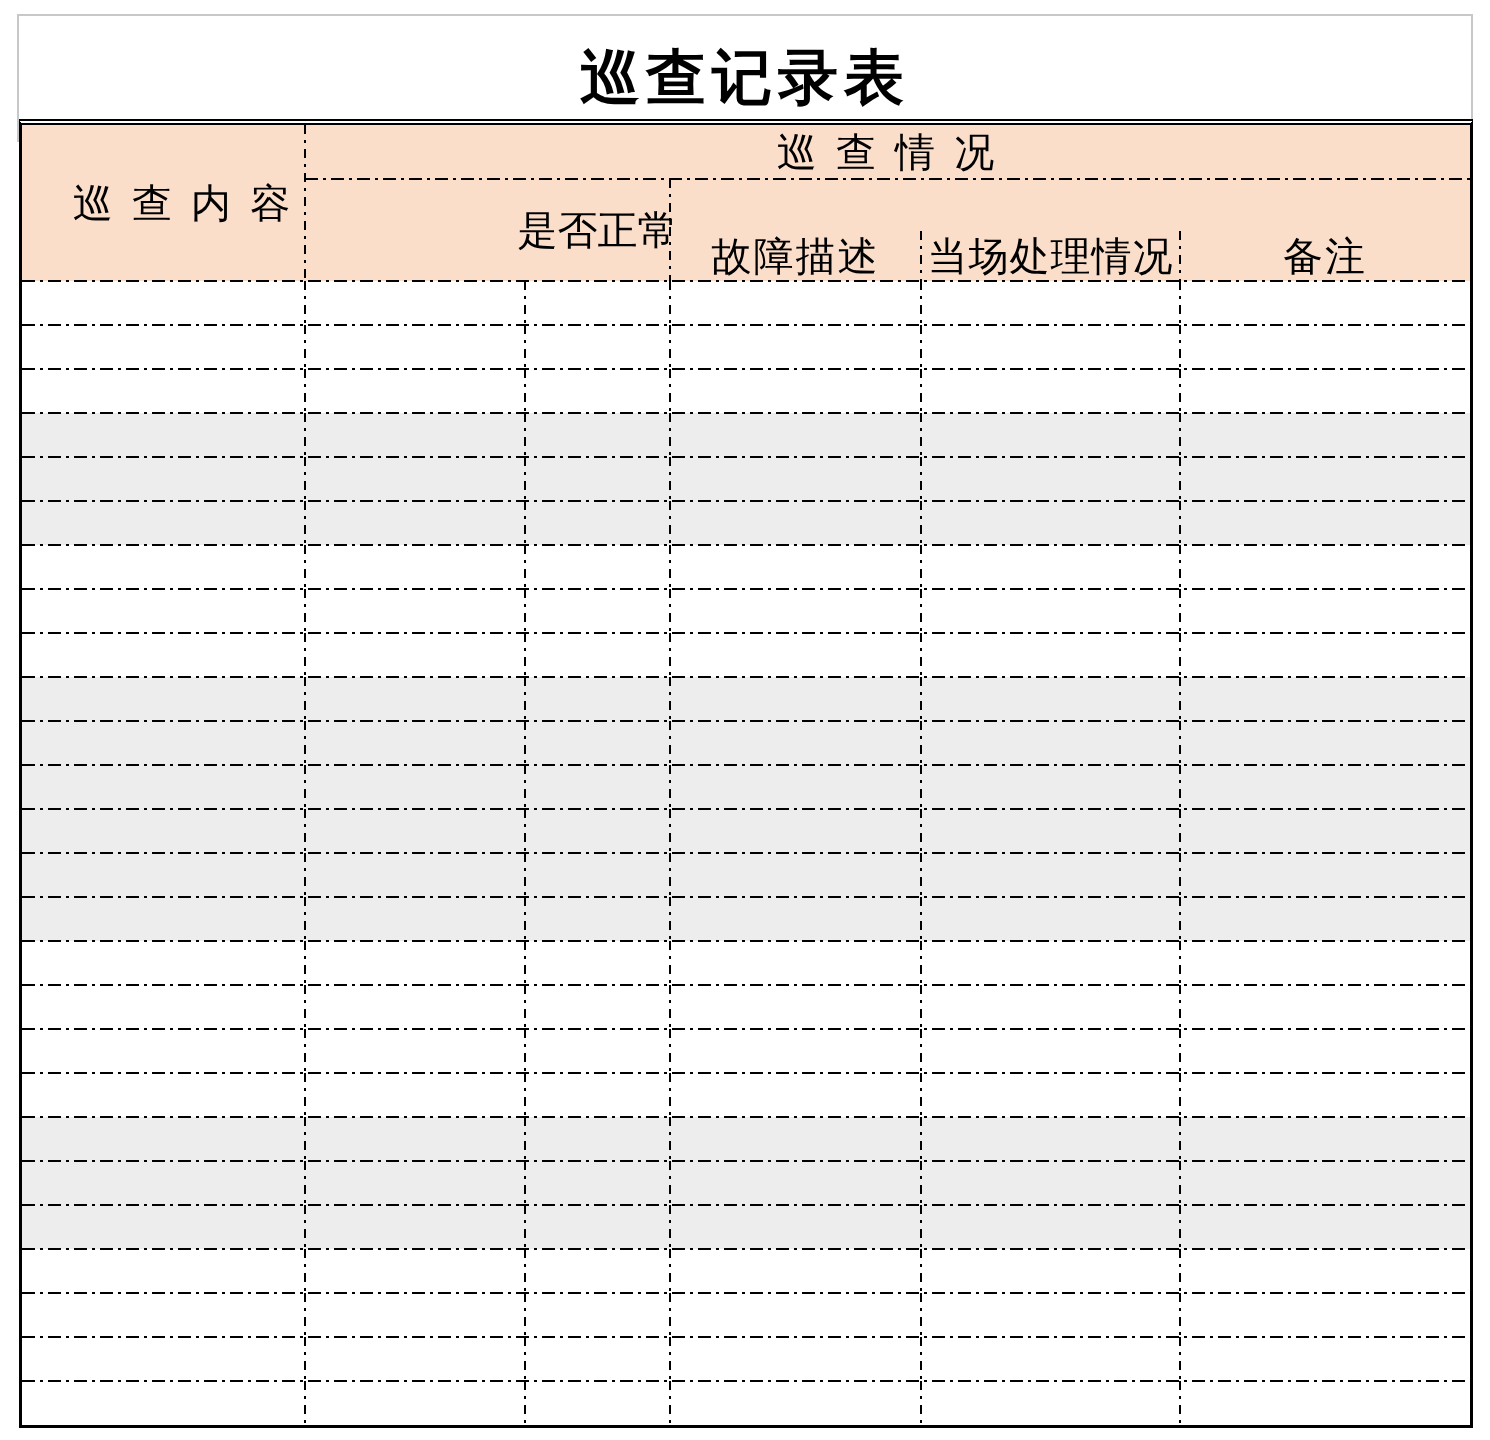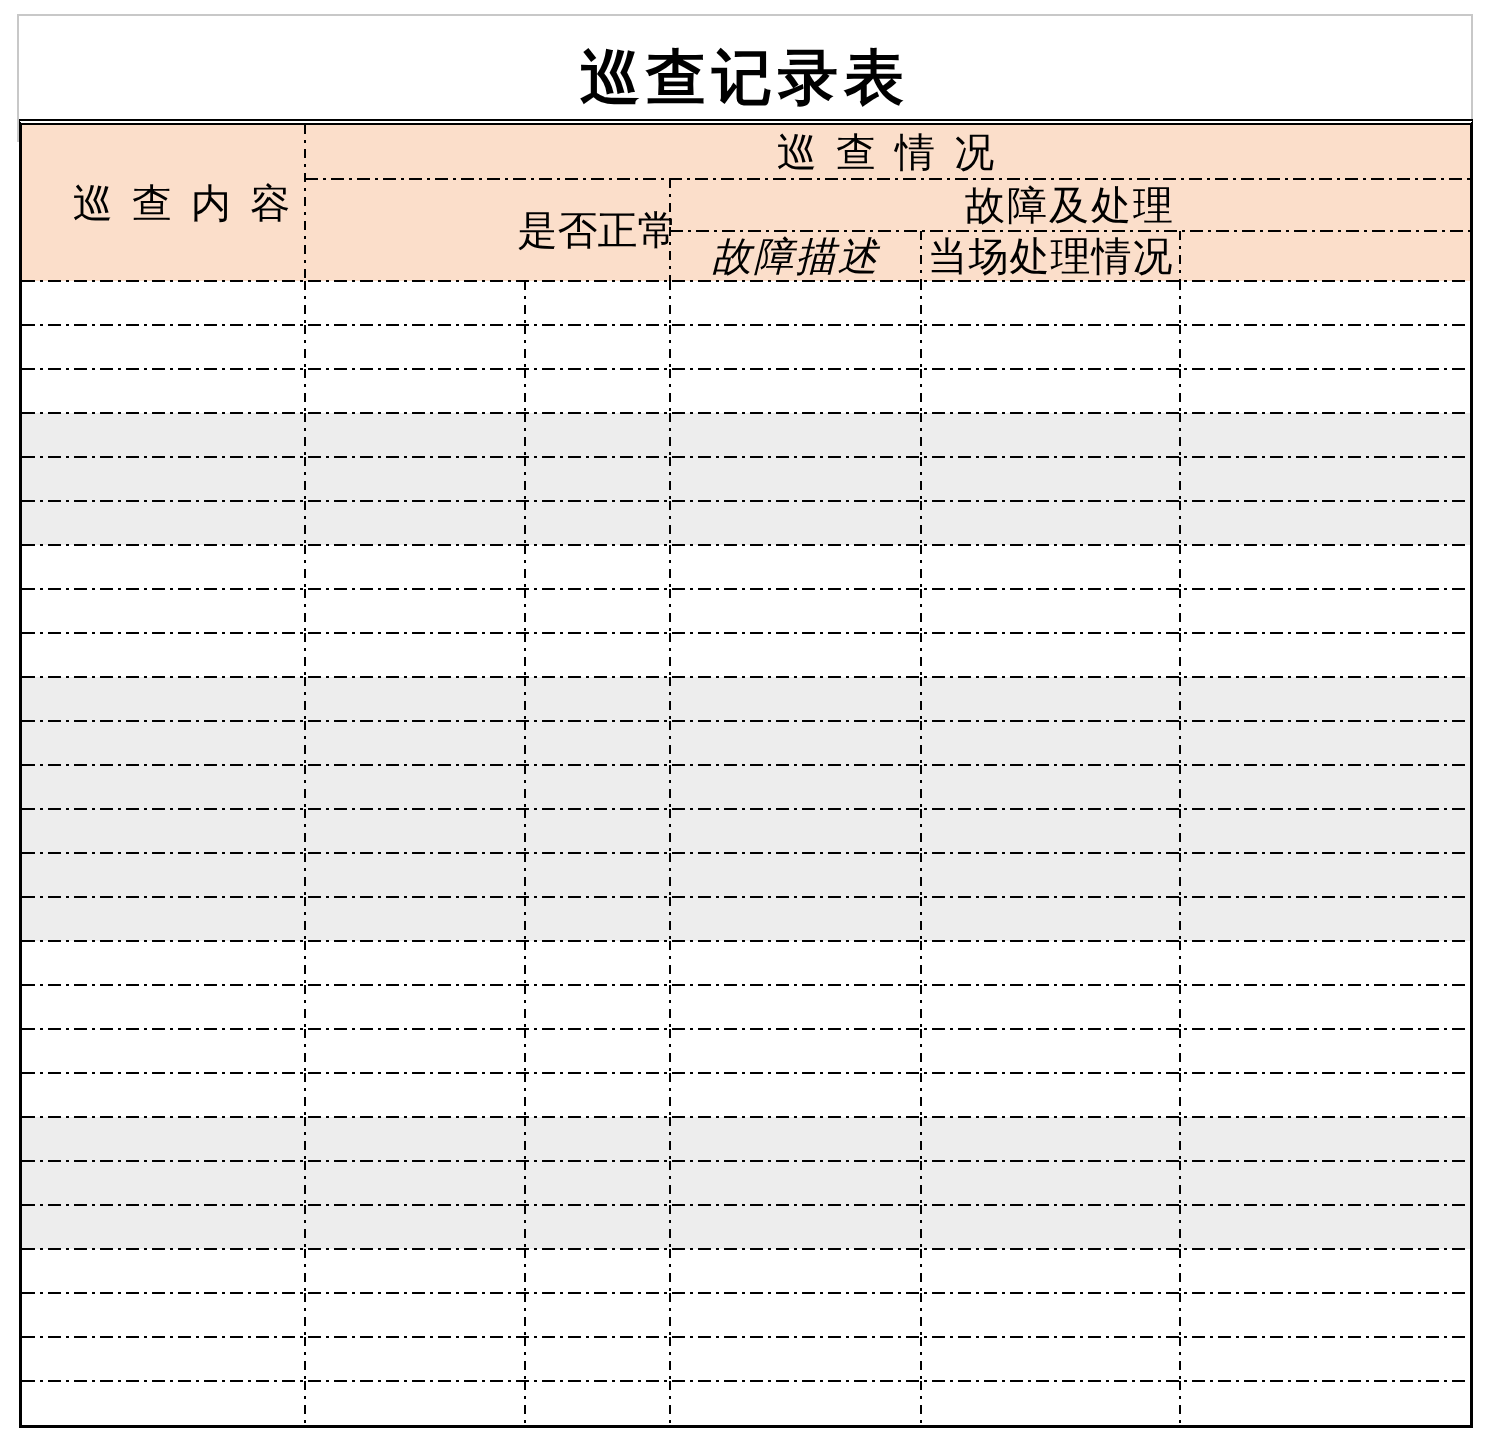--- a/index.html
+++ b/index.html
@@ -60,21 +60,21 @@
     display:flex; align-items:center; justify-content:center;
     font-size:40px;
     line-height:1.1;
     white-space:nowrap;
   }
   .a-content{grid-area:content; letter-spacing:4px;padding-left:40px;}
   .a-qcspan {grid-area:qcspan;  letter-spacing:4px;}
   .a-area   {grid-area:area;}
   .a-normal {grid-area:normal;}
   .a-fault  {grid-area:fault; letter-spacing:2px;}
-  .a-desc   {grid-area:desc;  letter-spacing:2px;font-style:italic;}
+  .a-desc   {grid-area:desc;  letter-spacing:2px;}
   .a-handle {grid-area:handle;letter-spacing:1px;text-align:right;}
   .a-note   {grid-area:note;  letter-spacing:2px;}
   
   .vline::before{
     content:"";
     position:absolute; top:0; bottom:0; right:-1px; width:2px;
     background:repeating-linear-gradient(180deg,
       var(--line) 0 9px, transparent 9px 15px,
       var(--line) 15px 18px, transparent 18px 24px);
   }
@@ -105,23 +105,23 @@
 
 <div class="title-box">
   <div class="page-title">巡查记录表</div>
 </div>
 
 <div class="sheet">
   <div class="thead hline">
     <div class="hcell a-content vline">巡 查 内 容</div>
     <div class="hcell a-qcspan hline">巡 查 情 况</div>
     <div class="hcell a-normal vline">是否正常</div>
-    <div class="hcell a-fault hline">故障及处理</div>
     <div class="hcell a-desc vline">故障描述</div>
     <div class="hcell a-handle vline">当场处理情况</div>
+    <div class="hcell a-note">备注</div>
   </div>
   <div class="tbody">
       <div class="brow hline">
         <div class="bcell vline"></div>
         <div class="bcell vline"></div>
         <div class="bcell vline"></div>
         <div class="bcell vline"></div>
         <div class="bcell vline"></div>
         <div class="bcell"></div>
       </div>

